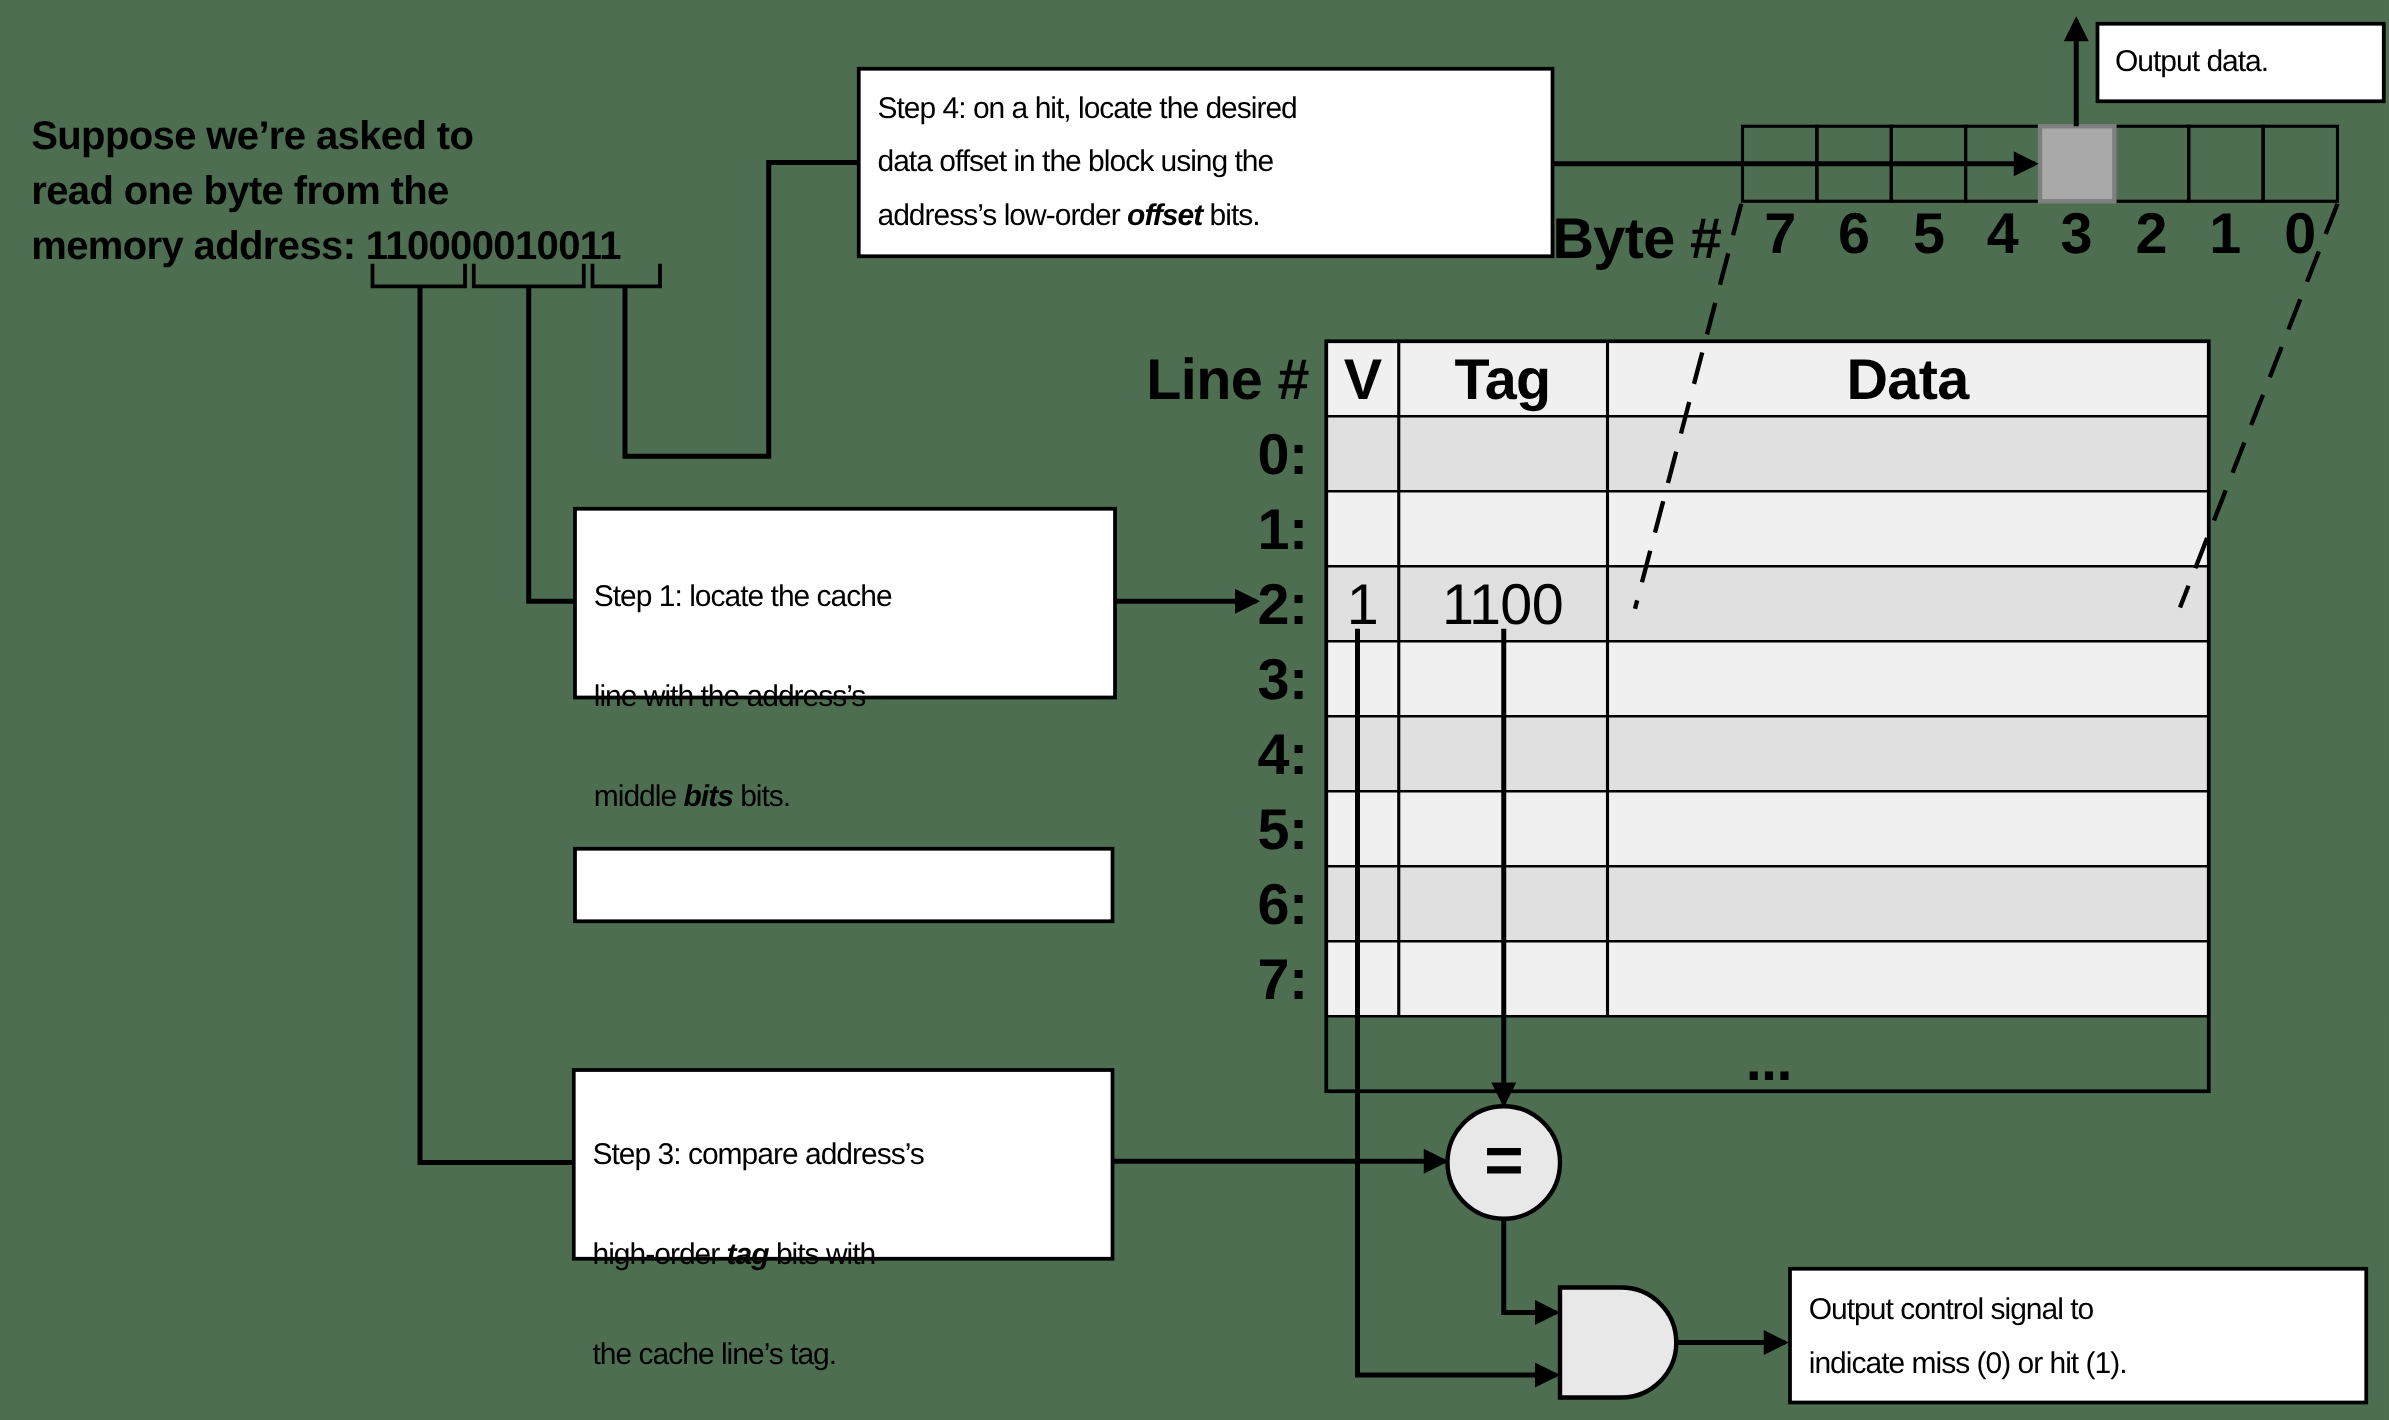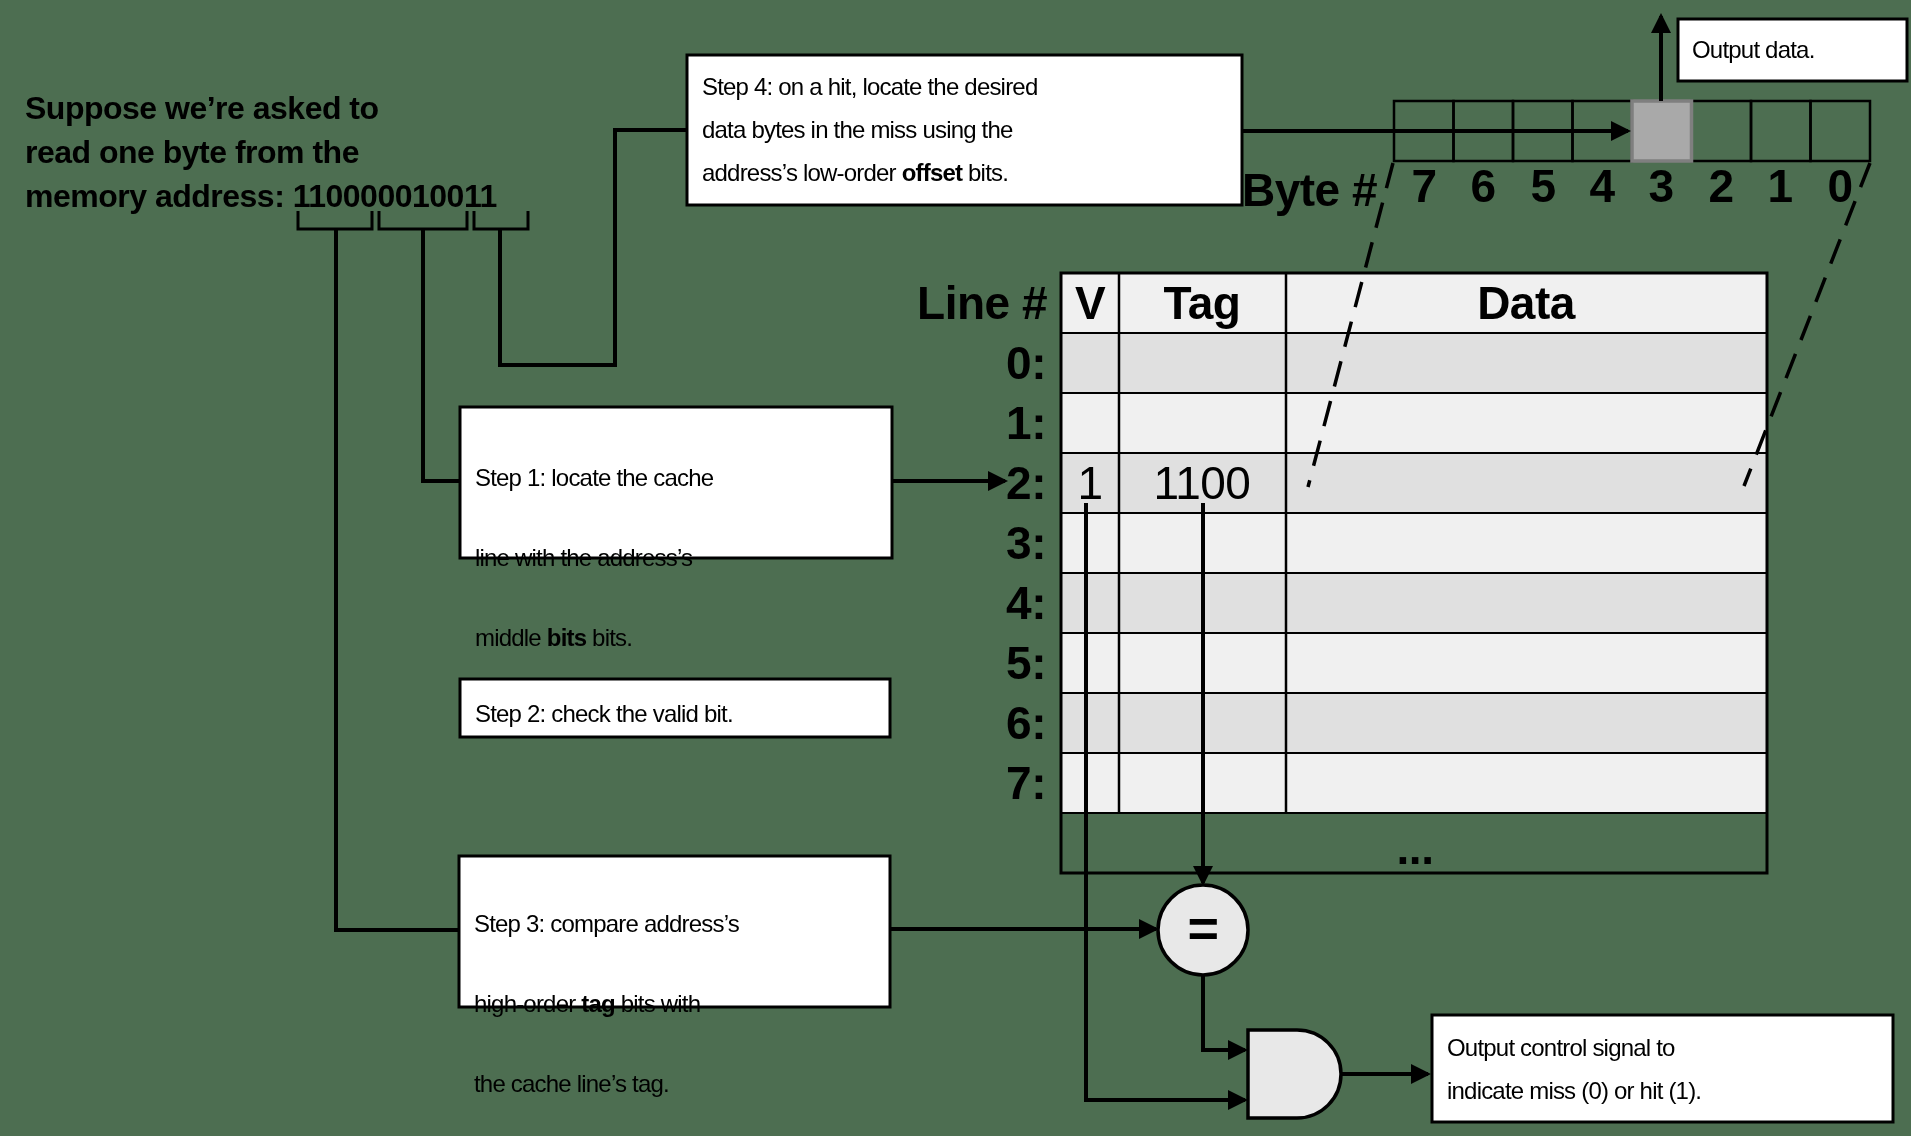--- a/index.html
+++ b/index.html
@@ -6,21 +6,21 @@
   .canvas{position:relative;width:1911px;height:1136px;background:#4d6e51;
           font-family:"Liberation Sans",sans-serif;color:#000;overflow:hidden;}
   svg.layer{position:absolute;left:0;top:0;z-index:1;}
   .txt{position:absolute;z-index:2;white-space:nowrap;letter-spacing:-0.5px;}
   .b{font-weight:700;}
   .boxtext{font-size:24px;letter-spacing:-0.8px;}
   .boxtext .ln{line-height:43px;}
   .intro{font-size:32px;font-weight:700;}
   .intro .ln{line-height:44px;}
   .lh44 .ln{line-height:44px;margin-top:36px;}
-  .em{font-weight:700;}
+  .em{font-weight:700;font-style:italic;}
   .cell{font-size:46px;line-height:40px;}
   .ctr{transform:translateX(-50%);text-align:center;}
   .rgt{text-align:right;}
   .eq{font-size:54px;font-weight:700;line-height:56px;}
 </style>
 </head>
 <body>
 
 <div class="canvas">
 
@@ -110,33 +110,30 @@
   </svg>
 
   <div class="txt intro" style="left:25px;top:86px;">
     <div class="ln">Suppose we’re asked to</div>
     <div class="ln">read one byte from the</div>
     <div class="ln">memory address: 110000010011</div>
   </div>
 
   <div class="txt boxtext" style="left:702px;top:65px;">
     <div class="ln">Step 4: on a hit, locate the desired</div>
-    <div class="ln">data bytes in the miss using the</div>
+    <div class="ln">data offset in the block using the</div>
     <div class="ln"><span>address’s low-order </span><span class="em">offset</span><span> bits.</span></div>
   </div>
 
   <div class="txt boxtext lh44" style="left:475px;top:420px;">
     <div class="ln">Step 1: locate the cache</div>
     <div class="ln">line with the address’s</div>
     <div class="ln"><span>middle </span><span class="em">bits</span><span> bits.</span></div>
   </div>
 
-  <div class="txt boxtext" style="left:475px;top:692px;">
-    <div class="ln">Step 2: check the valid bit.</div>
-  </div>
 
   <div class="txt boxtext lh44" style="left:474px;top:866px;">
     <div class="ln">Step 3: compare address’s</div>
     <div class="ln"><span>high-order </span><span class="em">tag</span><span> bits with</span></div>
     <div class="ln">the cache line’s tag.</div>
   </div>
 
   <div class="txt boxtext" style="left:1692px;top:30px;line-height:40px;">Output data.</div>
 
   <div class="txt boxtext" style="left:1447px;top:1026px;">

